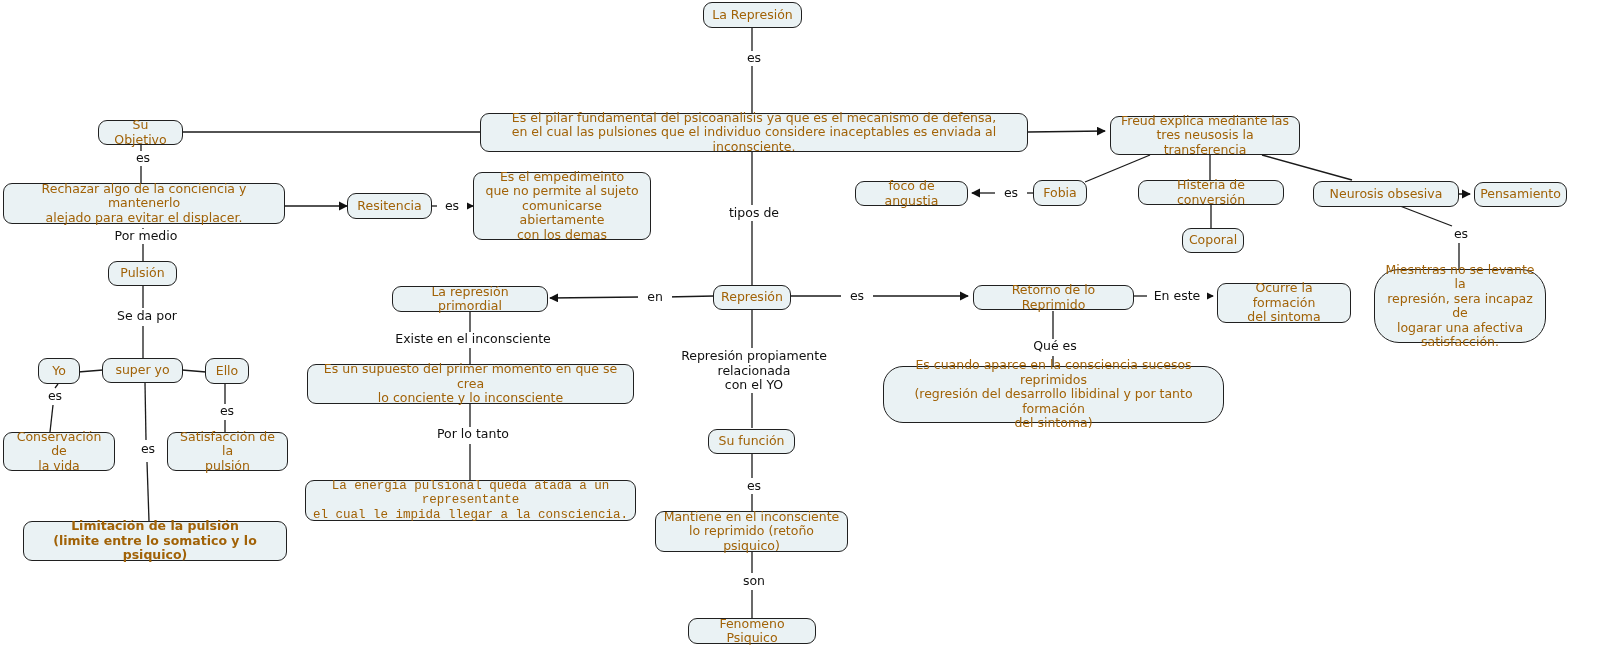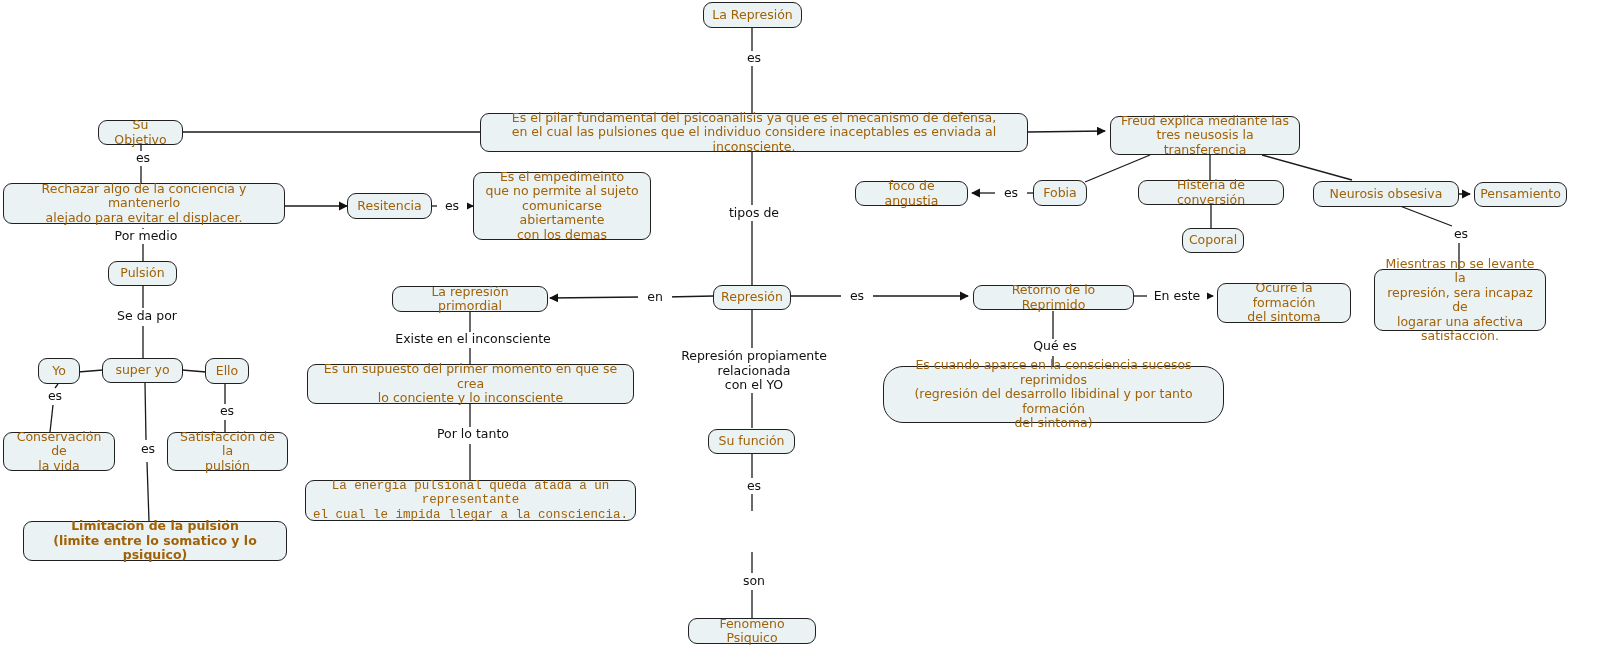--- a/index.html
+++ b/index.html
@@ -192,21 +192,21 @@
   <div class="node" style="left:855px; top:181px; width:113px; height:25px;">foco de angustia</div>
 
   <div class="node" style="left:1138px; top:180px; width:146px; height:25px;">Histeria de conversión</div>
 
   <div class="node" style="left:1182px; top:228px; width:62px; height:25px;">Coporal</div>
 
   <div class="node" style="left:1313px; top:181px; width:146px; height:26px;">Neurosis obsesiva</div>
 
   <div class="node" style="left:1474px; top:182px; width:93px; height:25px;">Pensamiento</div>
 
-  <div class="node" style="left:1374px; top:269px; width:172px; height:62px;">Miesntras no se levante la
+  <div class="node" style="left:1374px; top:269px; width:172px; height:74px;border-radius:25px;">Miesntras no se levante la
 represión, sera incapaz de
 logarar una afectiva
 satisfacción.</div>
 
   <div class="node" style="left:713px; top:285px; width:78px; height:25px;">Represión</div>
 
   <div class="node" style="left:392px; top:286px; width:156px; height:26px;">La represión primordial</div>
 
   <div class="node" style="left:307px; top:364px; width:327px; height:40px;">Es un supuesto del primer momento en que se crea
 lo conciente y lo inconsciente</div>
@@ -218,20 +218,22 @@
 
   <div class="node" style="left:1217px; top:283px; width:134px; height:40px;">Ocurre la formación
 del sintoma</div>
 
   <div class="node" style="left:883px; top:366px; width:341px; height:57px;border-radius:20px;">Es cuando aparce en la consciencia sucesos reprimidos
 (regresión del desarrollo libidinal y por tanto formación
 del sintoma)</div>
 
   <div class="node" style="left:708px; top:429px; width:87px; height:25px;">Su función</div>
 
+  <div class="node" style="left:655px; top:511px; width:193px; height:41px;">Mantiene en el inconsciente
+lo reprimido (retoño psiquico)</div>
 
   <div class="node" style="left:688px; top:618px; width:128px; height:26px;">Fenomeno Psiquico</div>
 
   <div class="linklabel" style="left:734px; top:51px; width:36px;">es</div>
 
   <div class="linklabel" style="left:123px; top:151px; width:36px;">es</div>
 
   <div class="linklabel" style="left:437px; top:199px; width:26px;">es</div>
 
   <div class="linklabel" style="left:104px; top:229px; width:80px;">Por medio</div>

